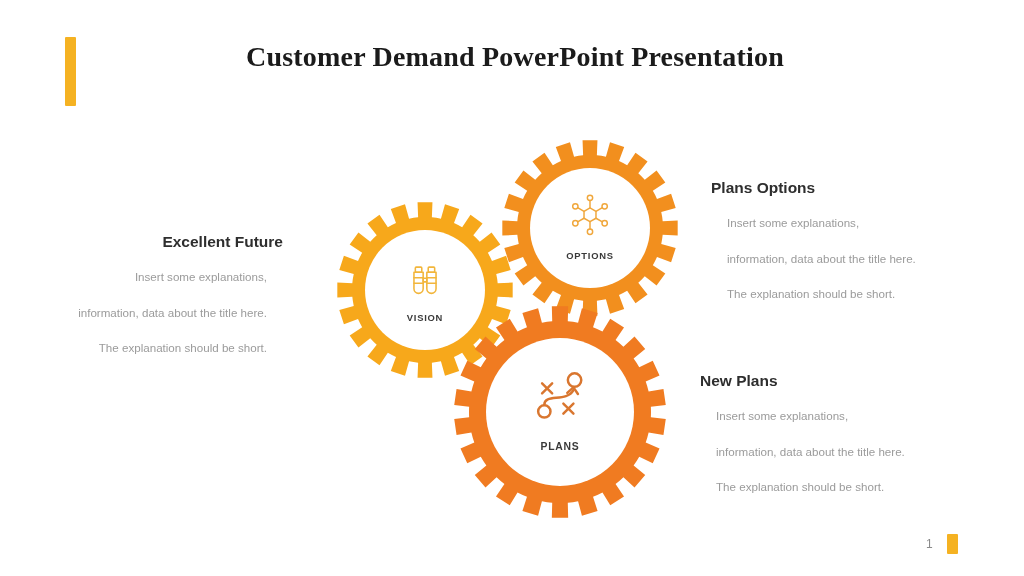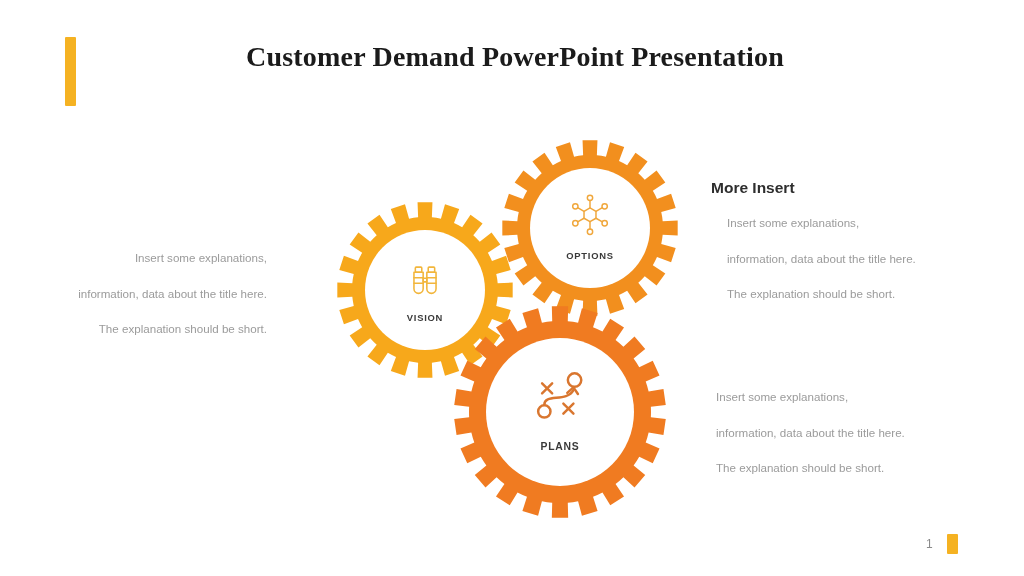--- a/index.html
+++ b/index.html
@@ -189,33 +189,35 @@
               <path d="M-16,-11 L-7,-2 M-7,-11 L-16,-2"></path>
               <path d="M3,7 L12,16 M12,7 L3,16"></path>
             </g>
           </g>
           <text x="230" y="320.48" text-anchor="middle" class="gear-label gear-label-big">PLANS</text>
         </g>
       </svg>
   </div>
 
   <div class="text-block" id="block-excellent-future">
+    <p class="tb-heading">Excellent Future</p>
     <p class="tb-body">Insert some explanations,</p>
     <p class="tb-body">information, data about the title here.</p>
     <p class="tb-body">The explanation should be short.</p>
   </div>
 
   <div class="text-block" id="block-more-options">
-    <p class="tb-heading">More Insert</p>
+    <p class="tb-heading">Plans Options</p>
     <p class="tb-body">Insert some explanations,</p>
     <p class="tb-body">information, data about the title here.</p>
     <p class="tb-body">The explanation should be short.</p>
   </div>
 
   <div class="text-block" id="block-new-plans">
+    <p class="tb-heading">New Plans</p>
     <p class="tb-body">Insert some explanations,</p>
     <p class="tb-body">information, data about the title here.</p>
     <p class="tb-body">The explanation should be short.</p>
   </div>
 
   <div class="page-number">1</div>
   <div class="page-accent"></div>
 
 </div>
 

